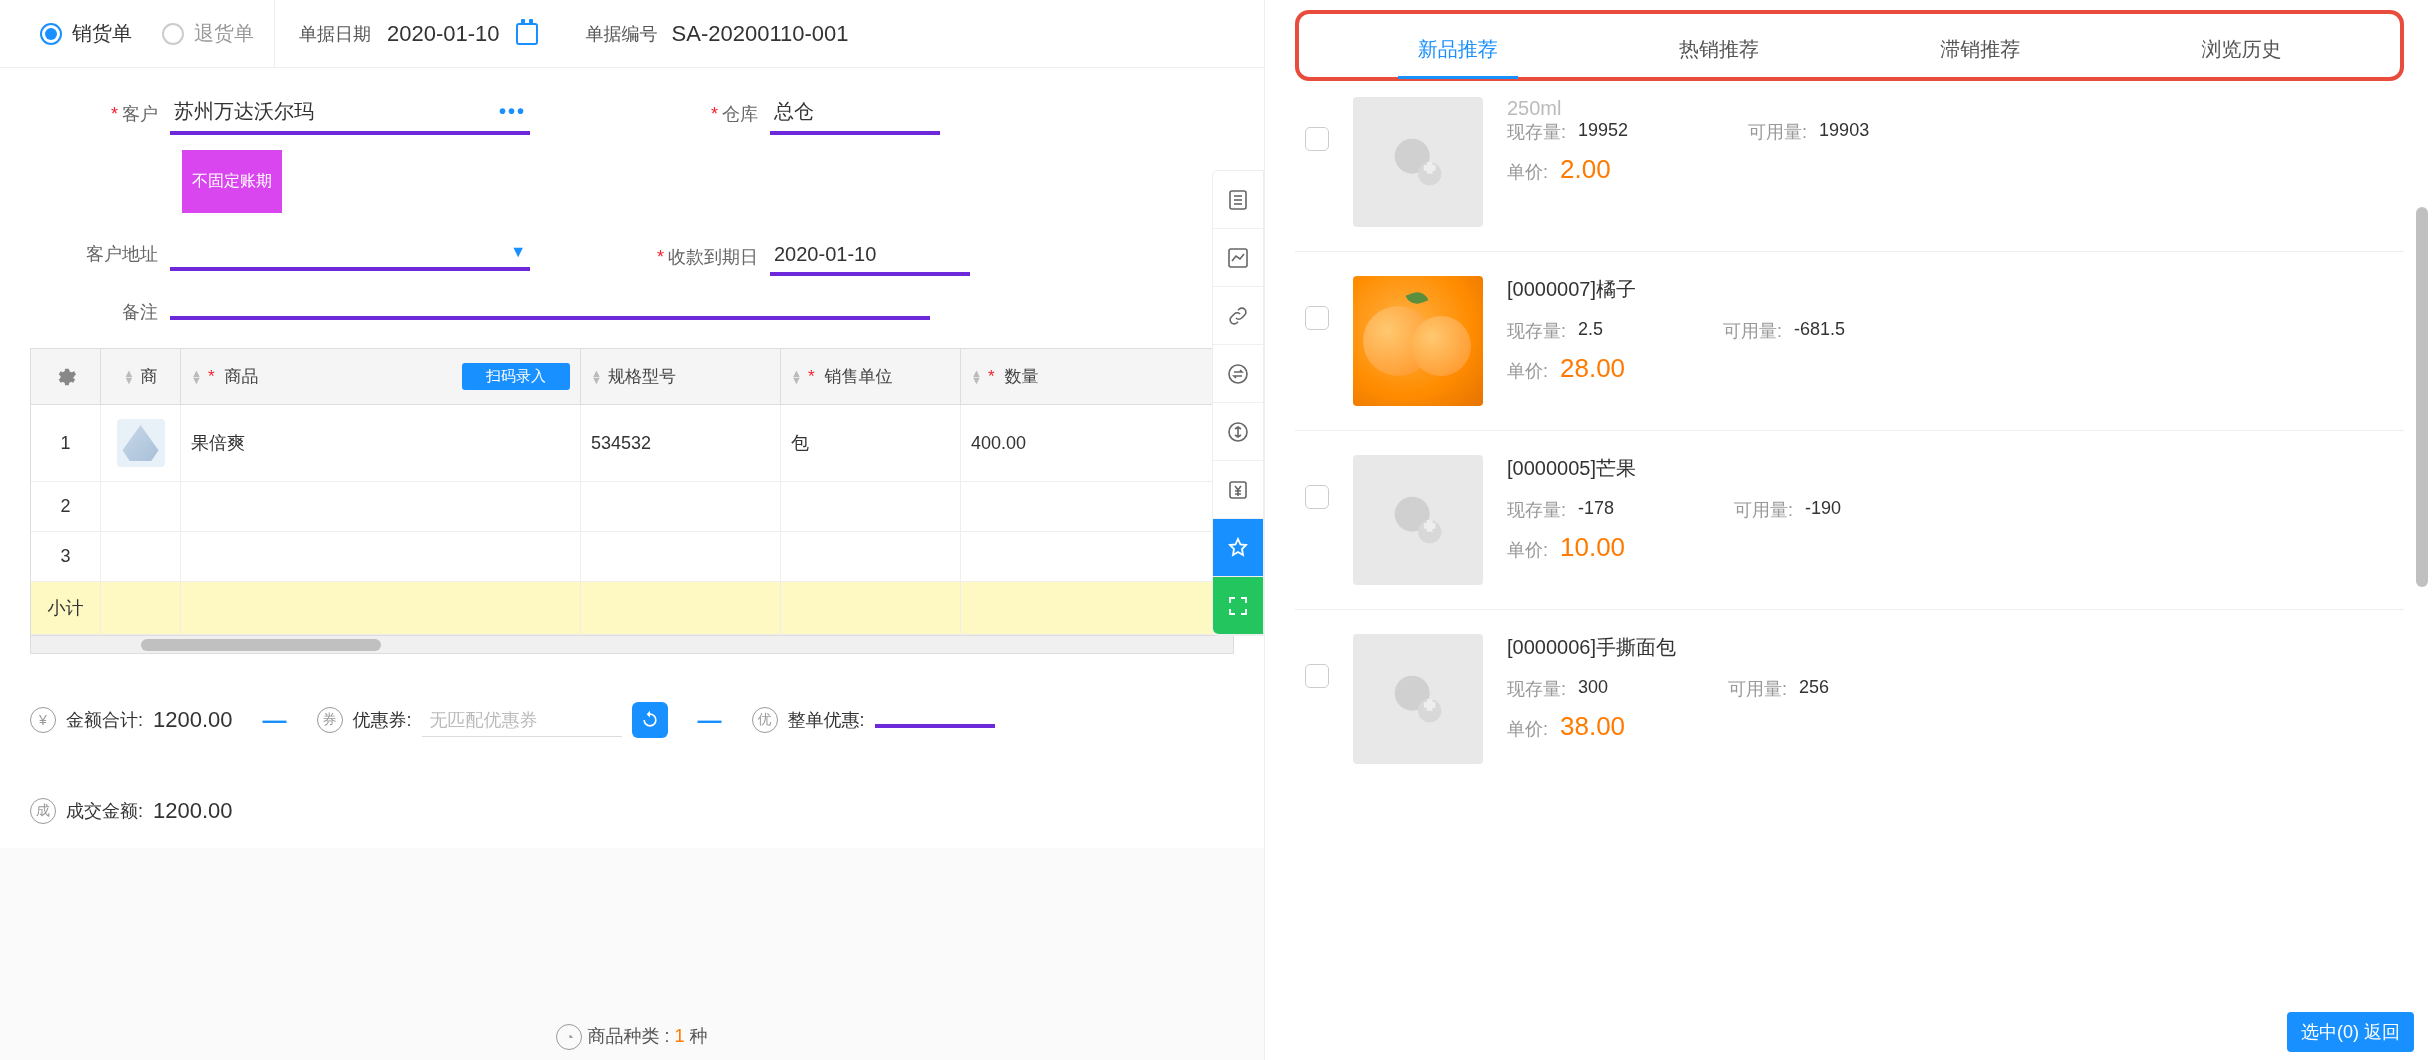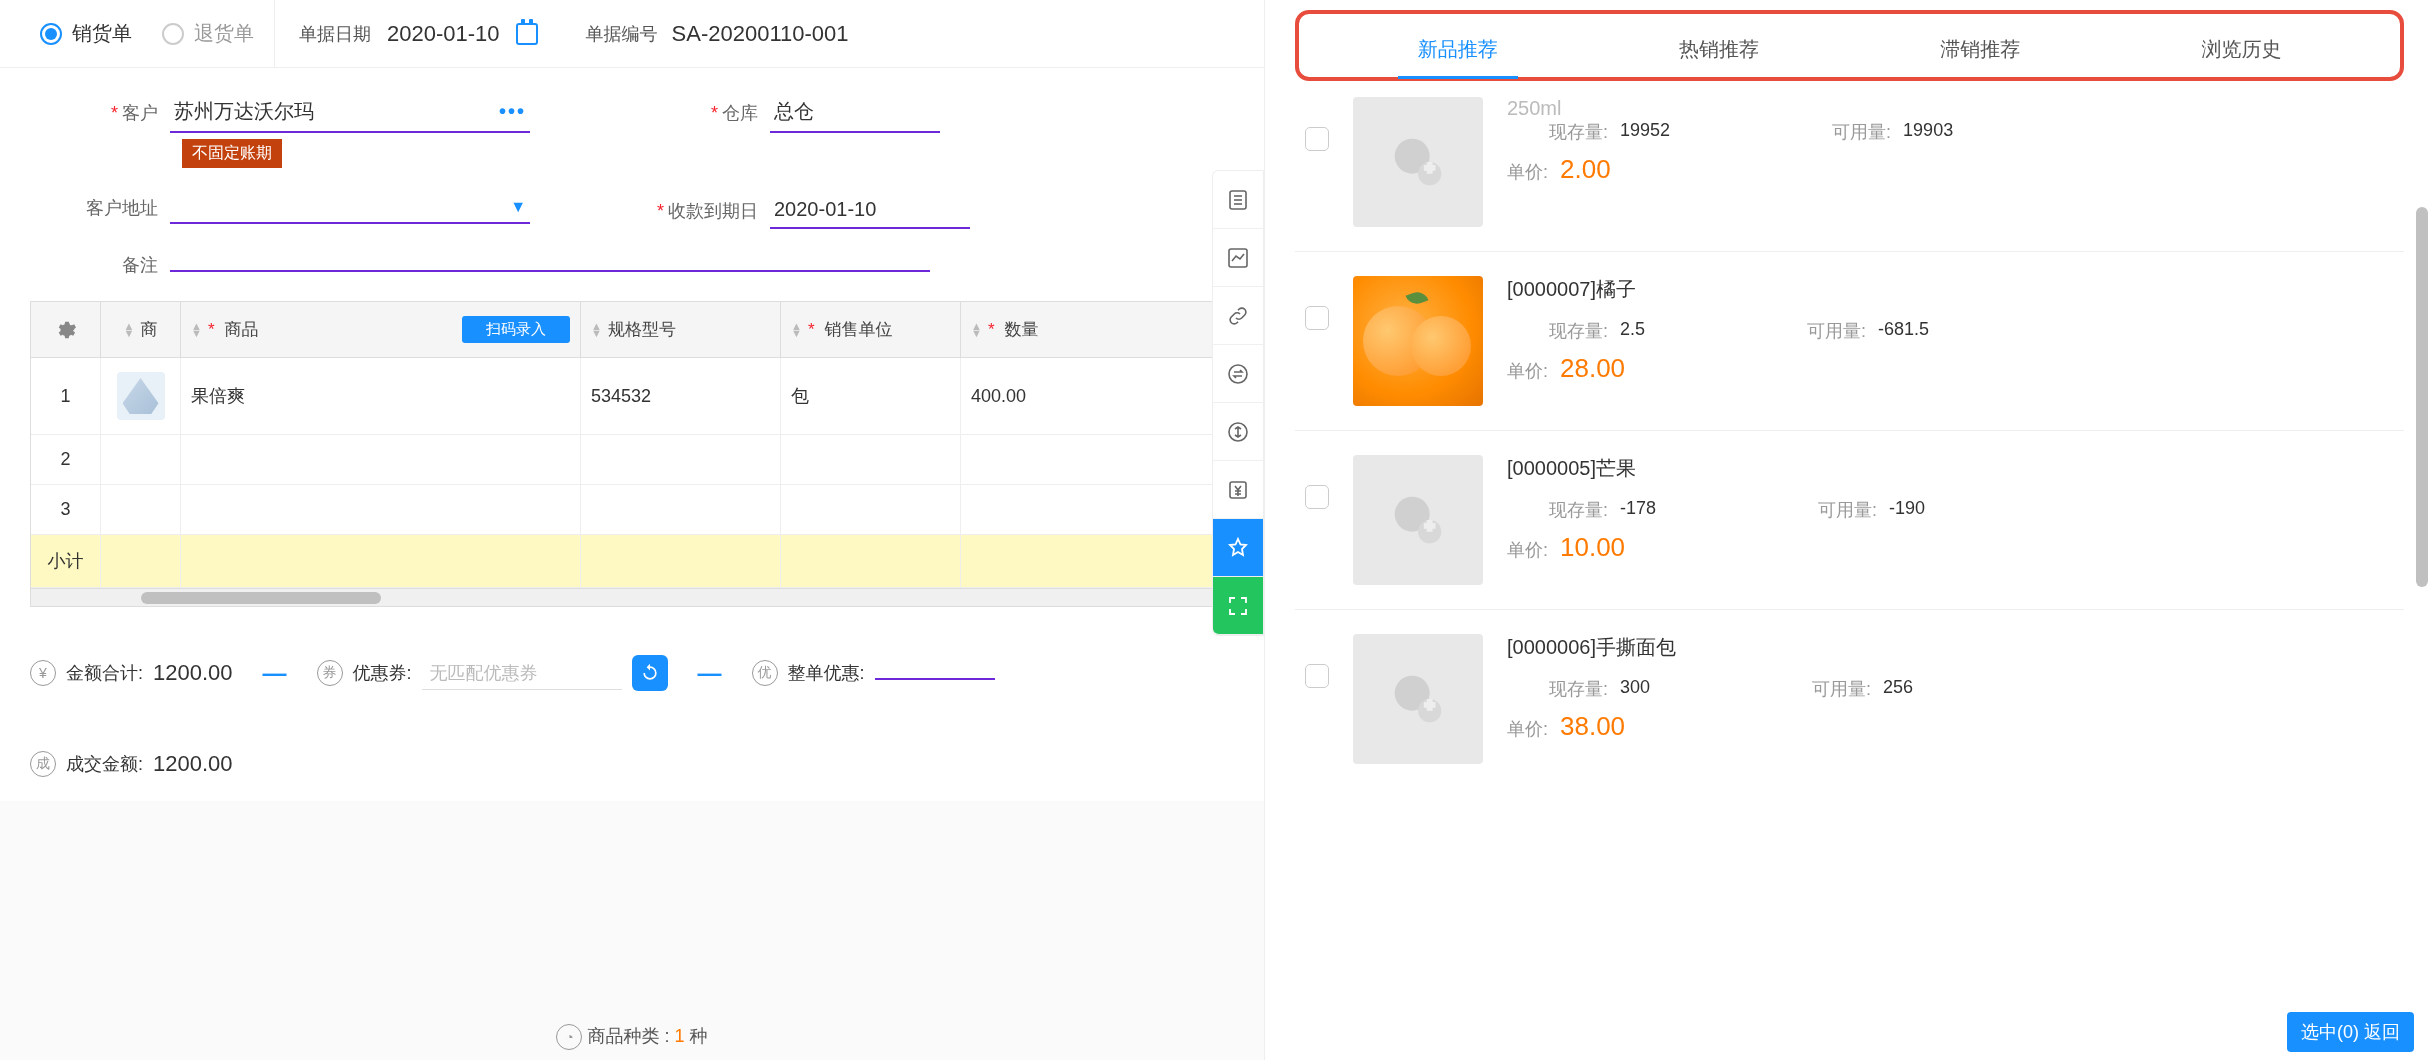--- a/index.html
+++ b/index.html
@@ -25,25 +25,25 @@
 .cal-icon::after { content:""; position:absolute; top:-6px; right:3px; width:4px; height:6px; background:#1990ff; border-radius:1px; }
 .doc-no-lbl { font-size:18px; color:#555; margin-left:24px; }
 .doc-no-val { font-size:22px; color:#333; margin-left:14px; }
 
 
 .form-area { padding: 24px 30px; background:#fff; }
 .form-row { display:flex; align-items:flex-start; margin-bottom: 24px; }
 .form-cell { display:flex; align-items:center; }
 .lbl { width: 140px; text-align:right; font-size:18px; color:#666; padding-right:12px; }
 .req { color:#f5222d; margin-right:4px; }
-.input-line { border-bottom:2px solid #6d28d9; min-width:300px; padding:6px 4px; font-size:20px; color:#333; display:flex; align-items:center; justify-content:space-between; }
+.input-line { border-bottom:4px solid #6d28d9; min-width:300px; padding:6px 4px; font-size:20px; color:#333; display:flex; align-items:center; justify-content:space-between; }
 .input-line .val { flex:1; }
 .dots { color:#1990ff; font-weight:bold; letter-spacing:2px; cursor:pointer; }
 .chev-down { color:#1990ff; font-size:16px; cursor:pointer; }
-.badge-red { background:#c2410c; color:#fff; font-size:16px; padding:4px 10px; display:inline-block; margin-top:6px; }
+.badge-red { background:#d946ef; color:#fff; font-size:16px; padding:21px 10px; display:inline-block; margin-top:15px; }
 .mid-col { margin-left: 100px; }
 
 
 .grid-wrap { border:1px solid #ddd; background:#fff; }
 .grid-head { display:flex; background:#f5f5f5; border-bottom:1px solid #ddd; }
 .gh-cell { border-right:1px solid #ddd; padding:14px 10px; display:flex; align-items:center; gap:6px; font-size:17px; color:#444; position:relative; }
 .gh-cell:last-child { border-right:none; }
 .gear { width:22px; height:22px; display:inline-block; }
 .sort { color:#bbb; font-size:11px; line-height:7px; display:inline-flex; flex-direction:column; }
 .scan-btn { background:#1990ff; color:#fff; font-size:15px; padding:4px 24px; border-radius:3px; margin-left:auto; cursor:pointer; }
@@ -99,21 +99,21 @@
 .rp-item { display:flex; align-items:flex-start; gap:24px; padding:24px 10px; border-bottom:1px solid #eee; }
 .rp-check { width:24px; height:24px; border:1.5px solid #ccc; border-radius:5px; margin-top:30px; cursor:pointer; }
 .rp-img { width:130px; height:130px; background:#e8e8e8; border-radius:4px; display:flex; align-items:center; justify-content:center; color:#ccc; font-size:60px; position:relative; overflow:hidden; }
 .rp-img.orange { background: radial-gradient(circle at 40% 40%, #ffb347, #ff8c00 60%, #e67300); }
 .rp-img.orange::before { content:""; position:absolute; width:70px; height:70px; left:10px; top:30px; border-radius:50%; background:radial-gradient(circle at 35% 35%, #ffc870, #ff9020); }
 .rp-img.orange::after { content:""; position:absolute; width:60px; height:60px; right:12px; top:40px; border-radius:50%; background:radial-gradient(circle at 35% 35%, #ffc870, #ff9020); }
 .rp-img .leaf { position:absolute; top:16px; left:54px; width:20px; height:12px; background:#5a8f3e; border-radius:0 12px 0 12px; transform:rotate(-20deg); }
 .rp-body { flex:1; }
 .rp-name { font-size:20px; color:#333; margin-bottom:16px; }
 .rp-stats { display:flex; gap:120px; margin-bottom:10px; }
-.rp-stat { display:flex; gap:12px; font-size:18px;margin-left:42px; }
+.rp-stat { display:flex; gap:12px; font-size:18px; }
 .rp-stat .k { color:#999; }
 .rp-stat .v { color:#333; }
 .rp-price { display:flex; align-items:baseline; gap:12px; }
 .rp-price .k { color:#999; font-size:18px; }
 .rp-price .v { color:#ff7a00; font-size:26px; font-weight:500; }
 .rp-partial { color:#bbb; font-size:20px; }
 
 .vscroll { position:absolute; right:-24px; top:110px; width:12px; height:380px; background:#c0c0c0; border-radius:6px; }
 
 .rp-footer { position:absolute; right:20px; bottom:16px; }

